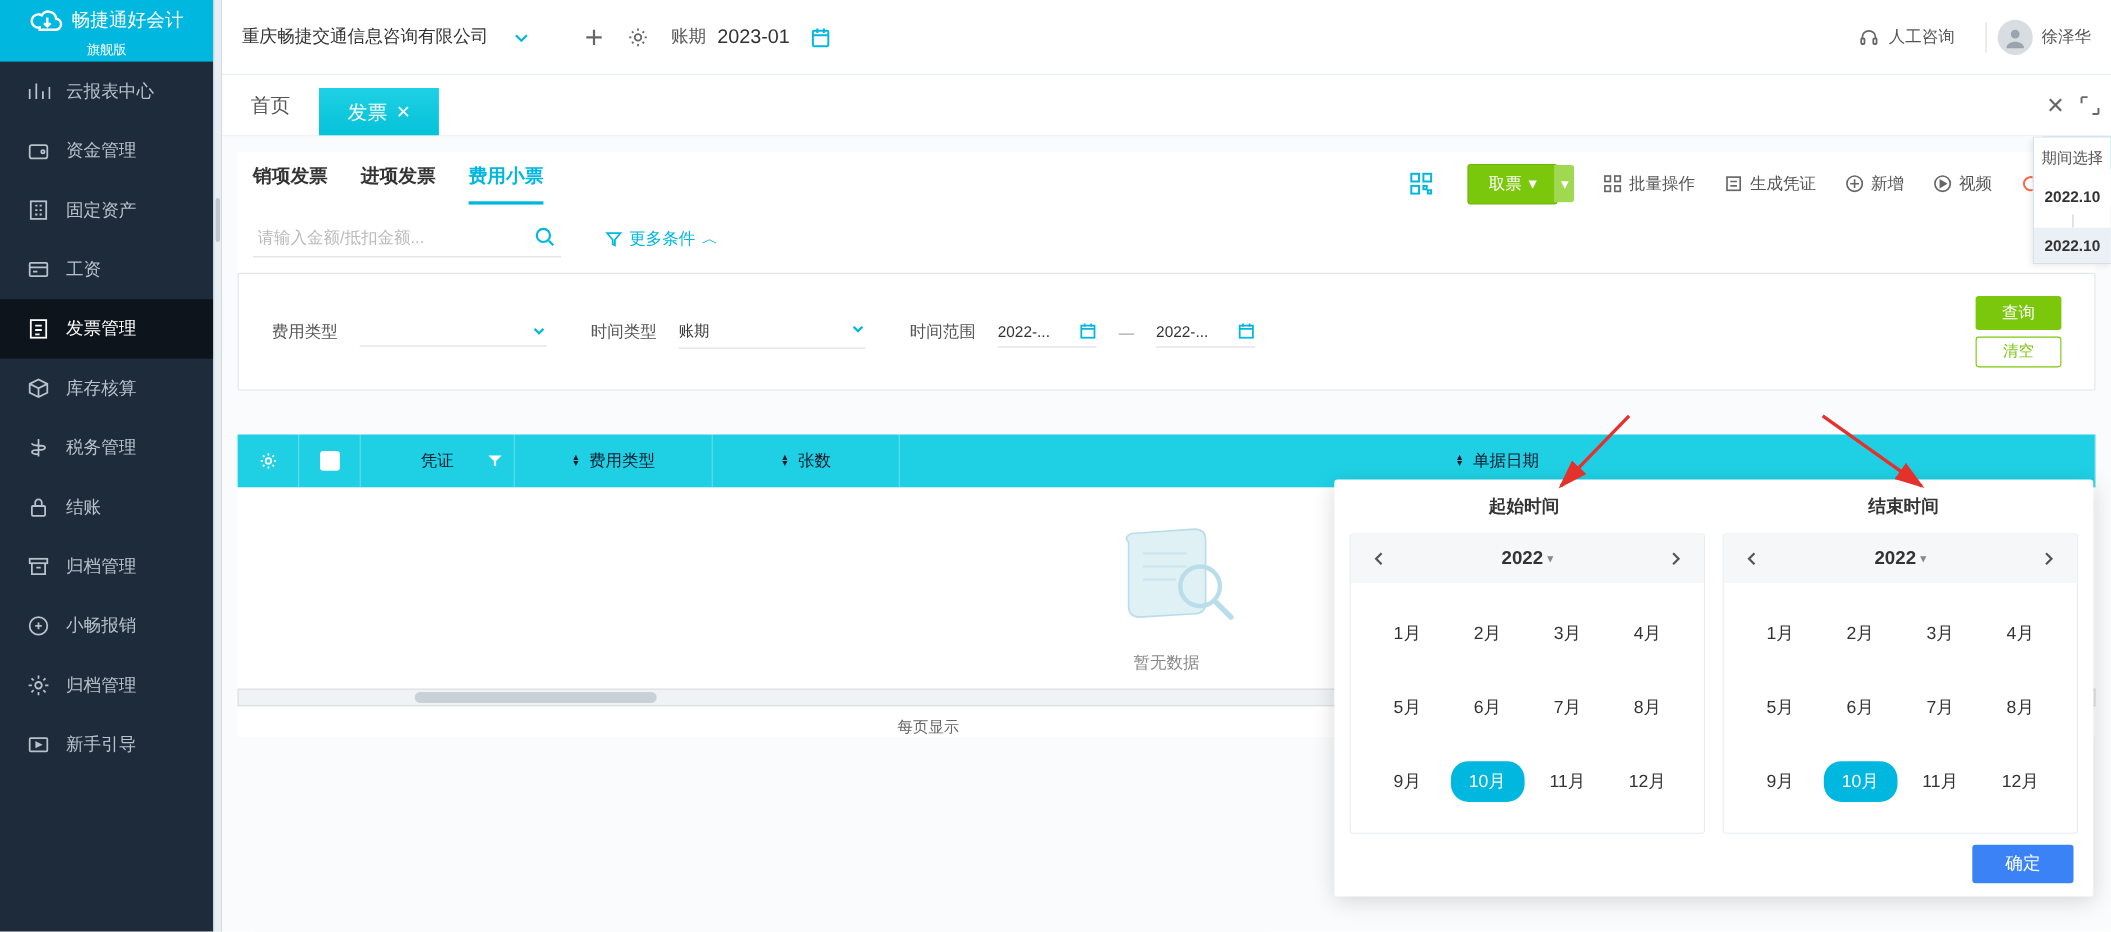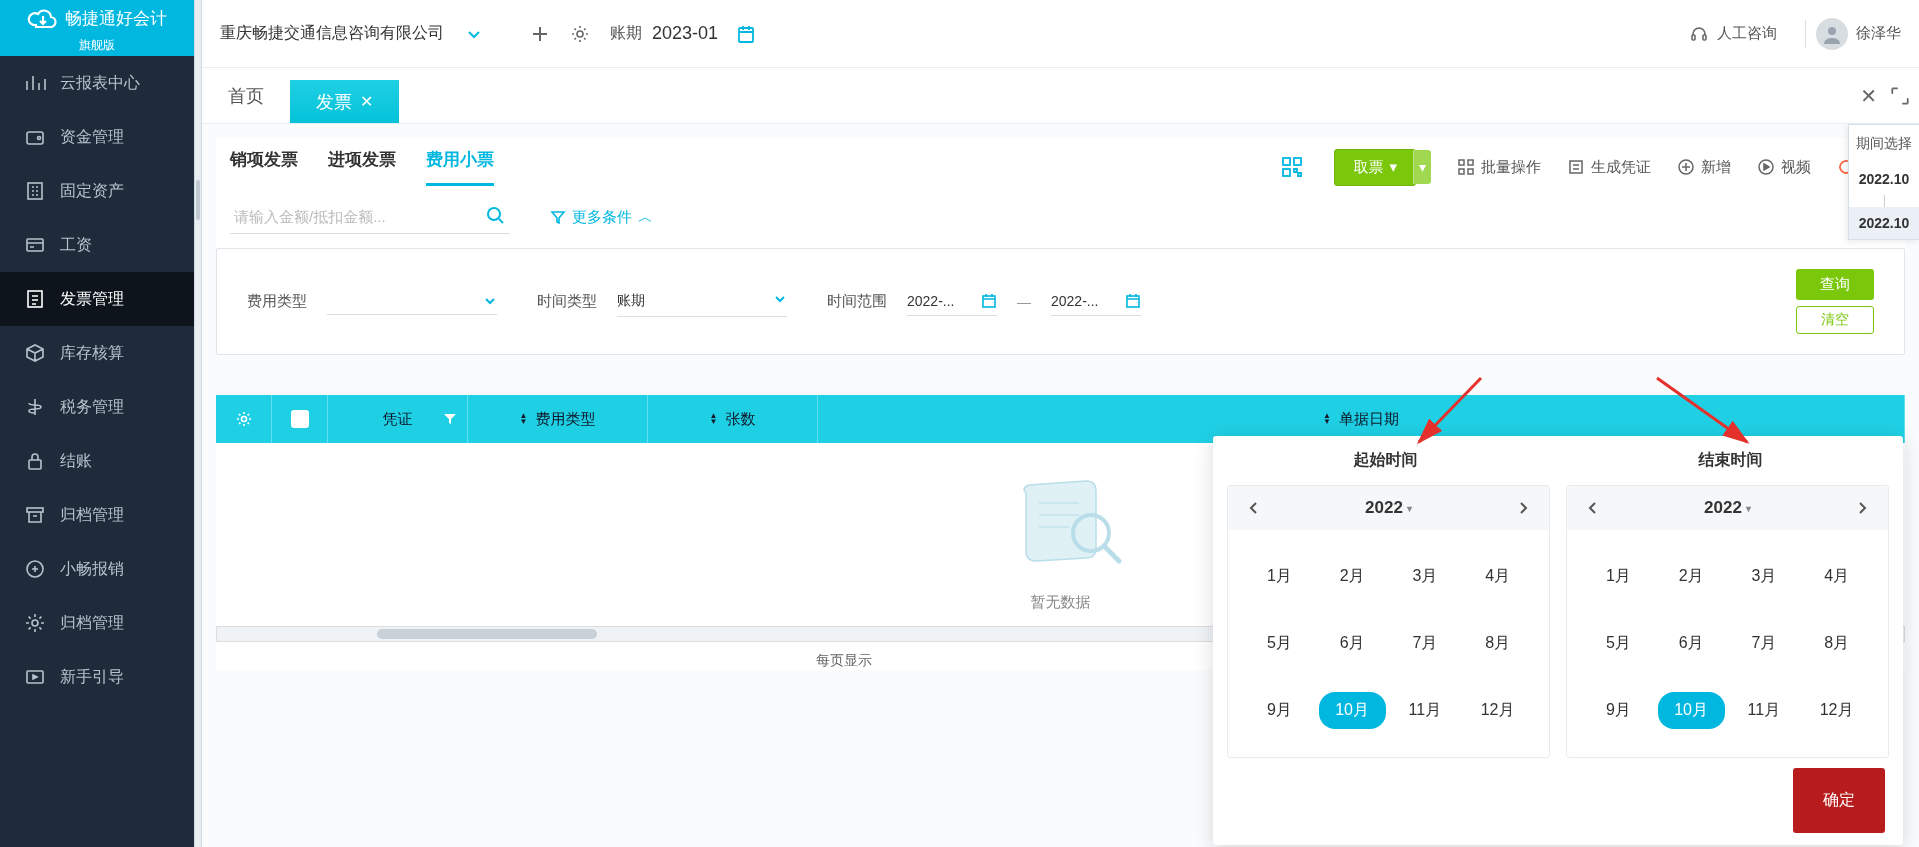--- a/index.html
+++ b/index.html
@@ -121,21 +121,21 @@
 .date-popup-title { flex: 1; text-align: center; padding: 14px 0; font-size: 16px; font-weight: 600; color: #333; }
 .date-panels { display: flex; gap: 16px; padding: 0 14px; }
 .date-panel { flex: 1; border: 1px solid #e8ecf0; border-radius: 3px; background: #fff; }
 .date-panel-head { display: flex; align-items: center; justify-content: space-between; padding: 12px 16px; background: #f5f7f9; }
 .year-label { font-size: 17px; font-weight: 600; color: #333; display: flex; align-items: center; gap: 4px; }
 .nav-arrow { width: 20px; height: 20px; cursor: pointer; color: #666; display: flex; align-items: center; justify-content: center; }
 .months { display: grid; grid-template-columns: repeat(4, 1fr); gap: 30px 6px; padding: 28px 18px; }
 .month { text-align: center; font-size: 16px; color: #333; cursor: pointer; padding: 8px 0; border-radius: 16px; }
 .month.selected { background: #00b7e0; color: #fff; }
 .date-confirm { text-align: right; padding: 10px 18px 0; }
-.btn-confirm { background: #b91c1c; color: #fff; padding: 22px 30px; border: none; border-radius: 3px; font-size: 16px; cursor: pointer; }
+.btn-confirm { background: #3b82f6; color: #fff; padding: 7px 30px; border: none; border-radius: 3px; font-size: 16px; cursor: pointer; }
 
 
 .red-arrow { position: absolute; pointer-events: none; z-index: 20; }
 
 svg { display: block; }
 </style>
 </head>
 <body>
 
 <div class="app">

